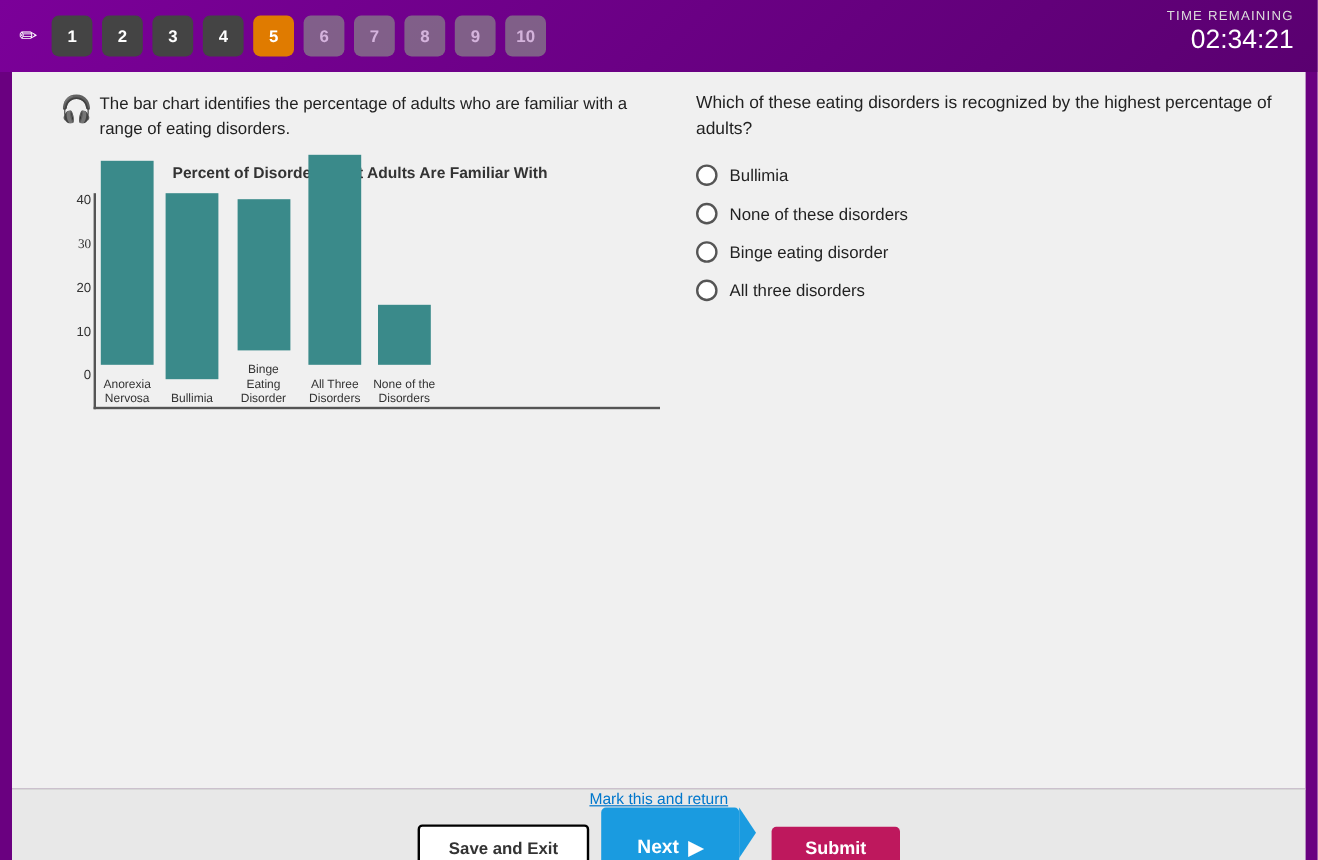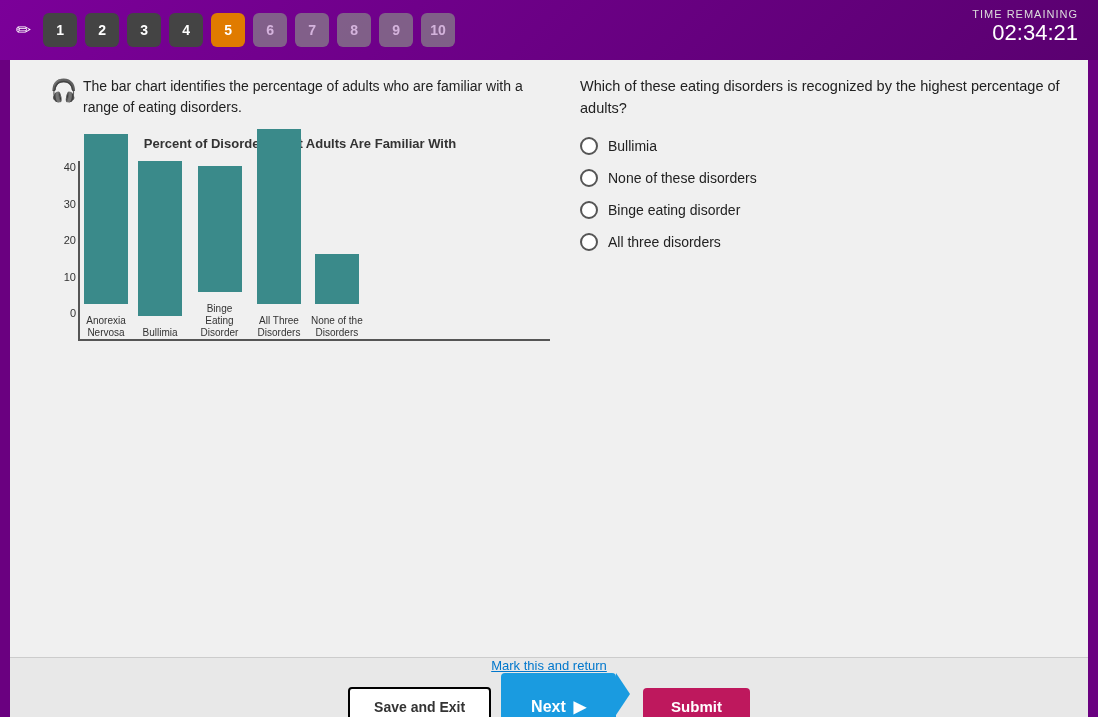--- a/index.html
+++ b/index.html
@@ -297,21 +297,21 @@
 
       <div class="chart-container">
         <div class="chart-title">Percent of Disorders That Adults Are Familiar With</div>
 
         <div style="position:relative; padding-left: 28px;">
 
           <div style="position:absolute; left:0; bottom:22px; top:0; display:flex; flex-direction:column-reverse; justify-content:space-between; width:26px;">
             <span style="font-size:11px; color:#333; text-align:right;">0</span>
             <span style="font-size:11px; color:#333; text-align:right;">10</span>
             <span style="font-size:11px; color:#333; text-align:right;">20</span>
-            <span style="font-size:11px; color:#333; text-align:right;">30</span>
+            <span style="font-size:11px; color:#333; text-align:right;font-family:Liberation Serif, serif;">30</span>
             <span style="font-size:11px; color:#333; text-align:right;">40</span>
           </div>
 
           <div style="border-left:2px solid #555; border-bottom:2px solid #555; height:180px; display:flex; align-items:flex-end; padding:0 6px 0 4px; gap:10px;">
 
             <div class="bar-group">
               <div class="bar" style="height:170px;"></div>
               <div class="bar-label">Anorexia<br>Nervosa</div>
             </div>
 

